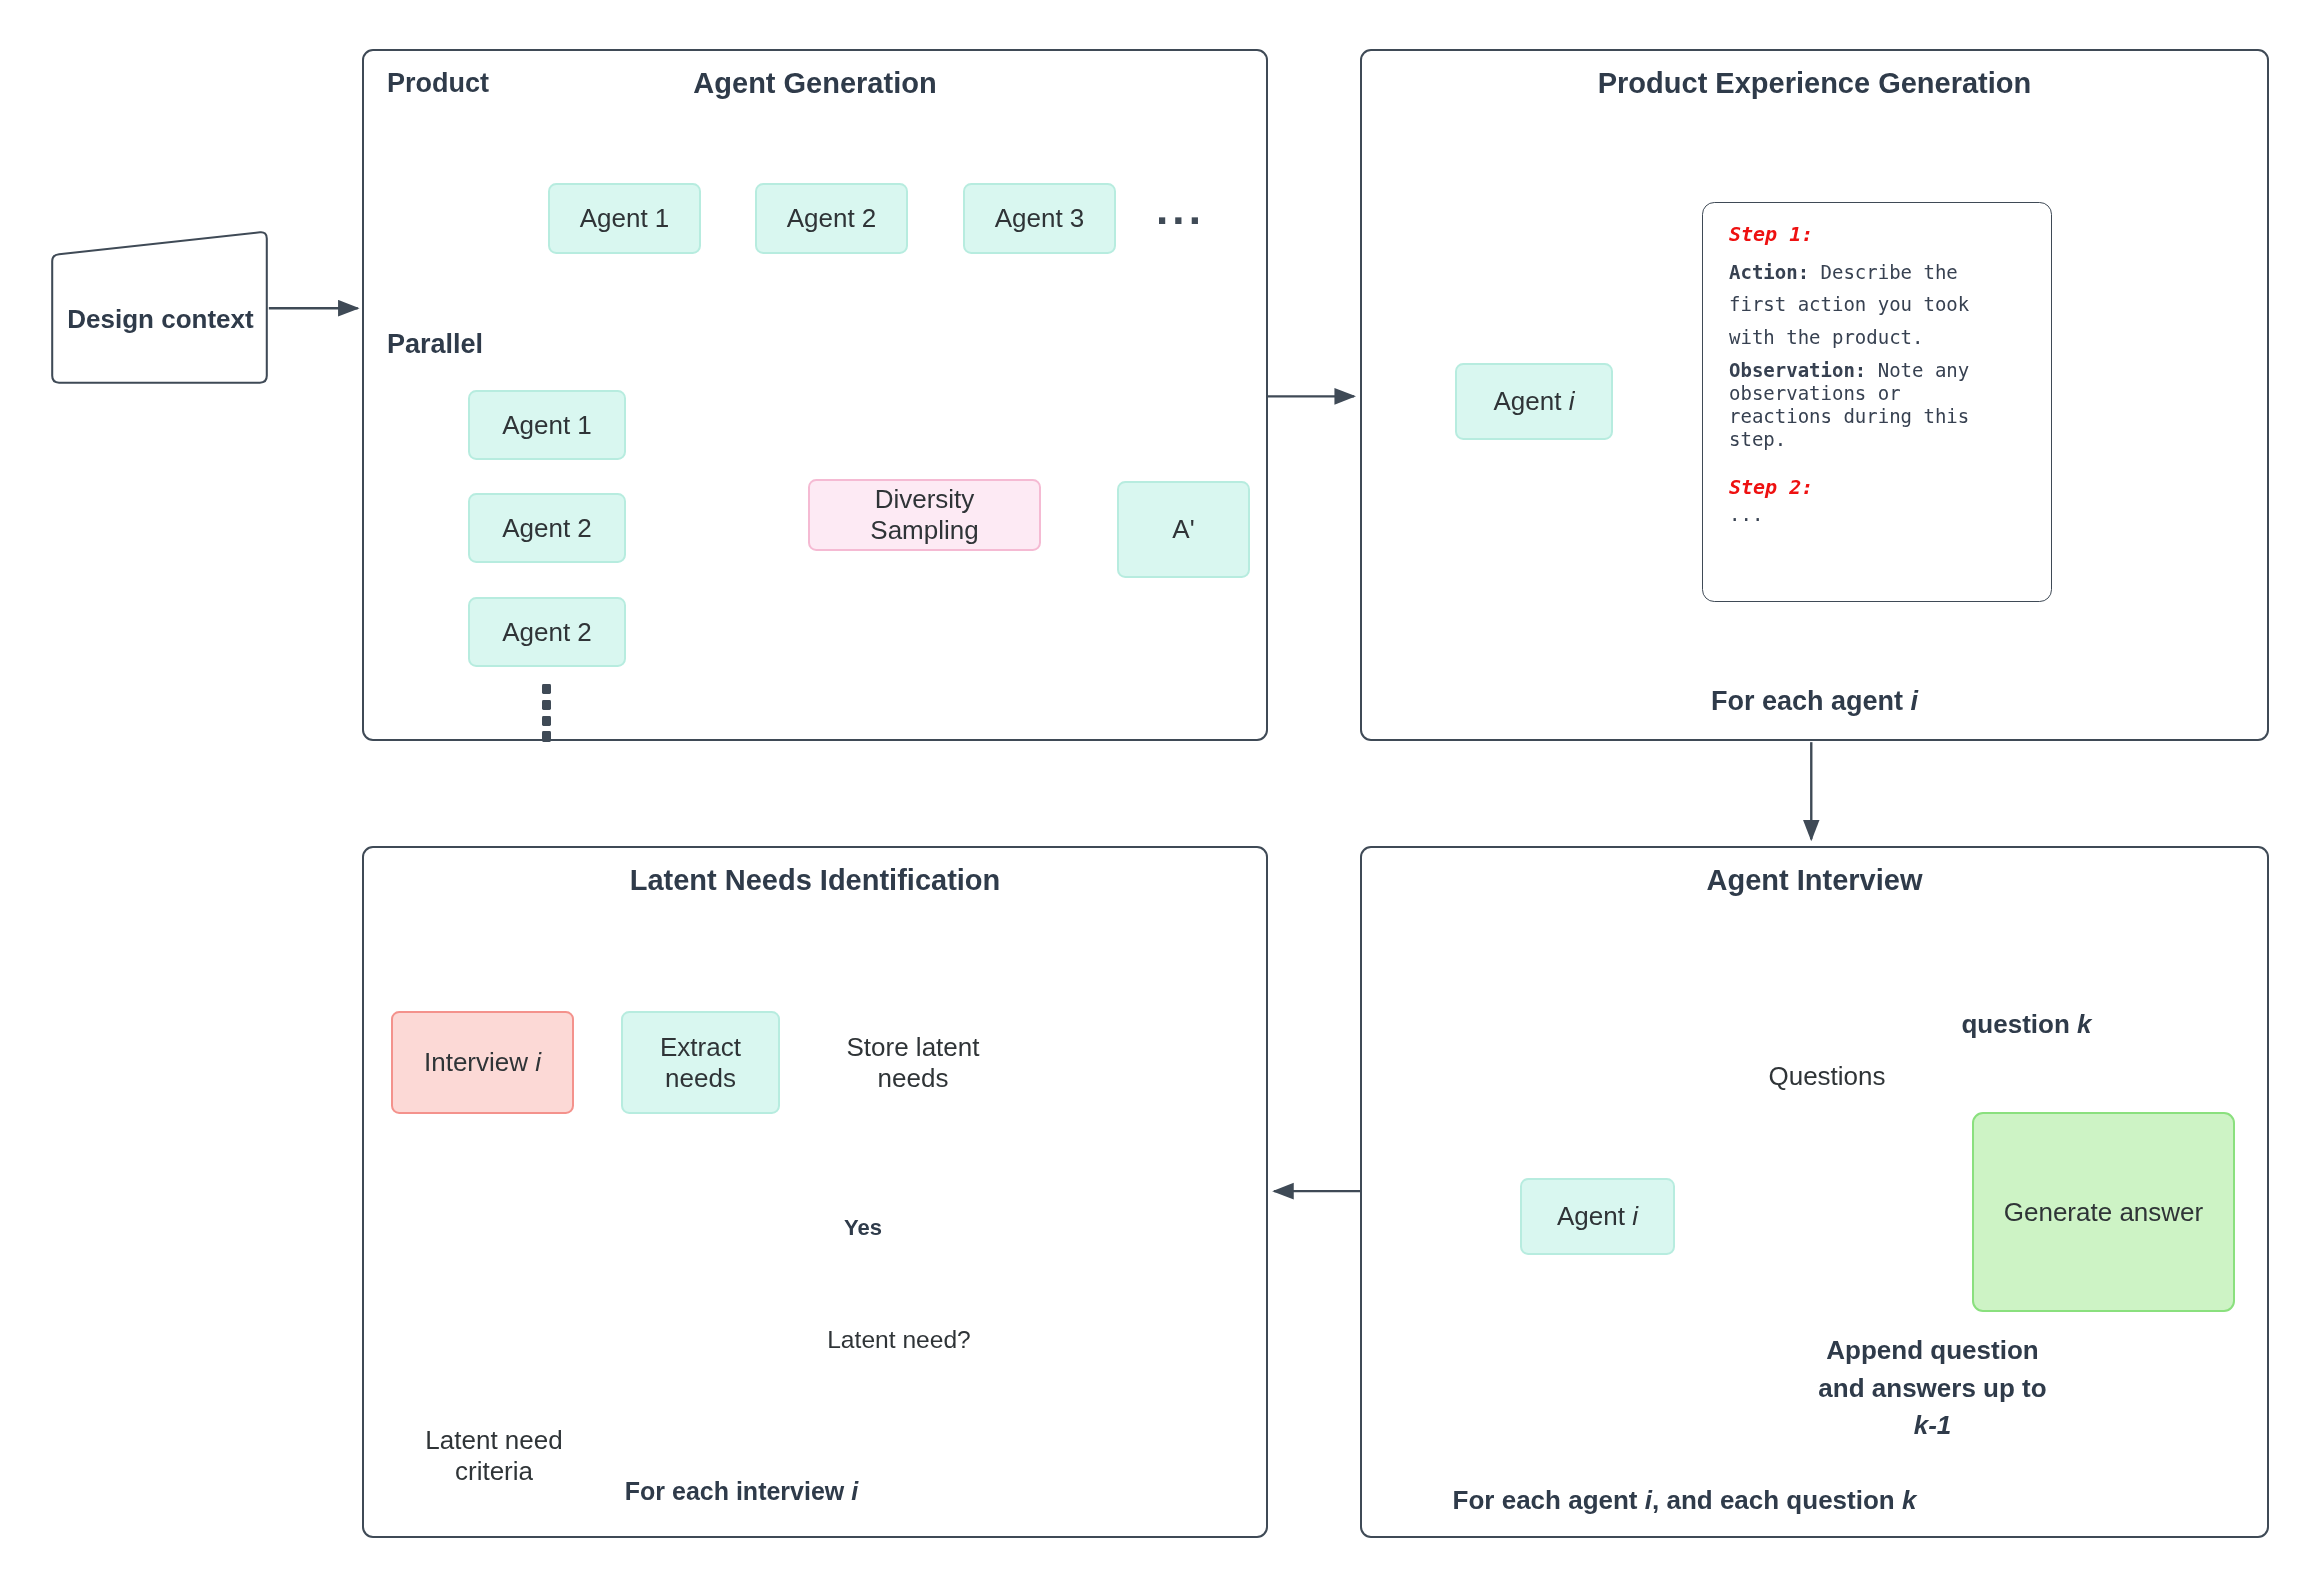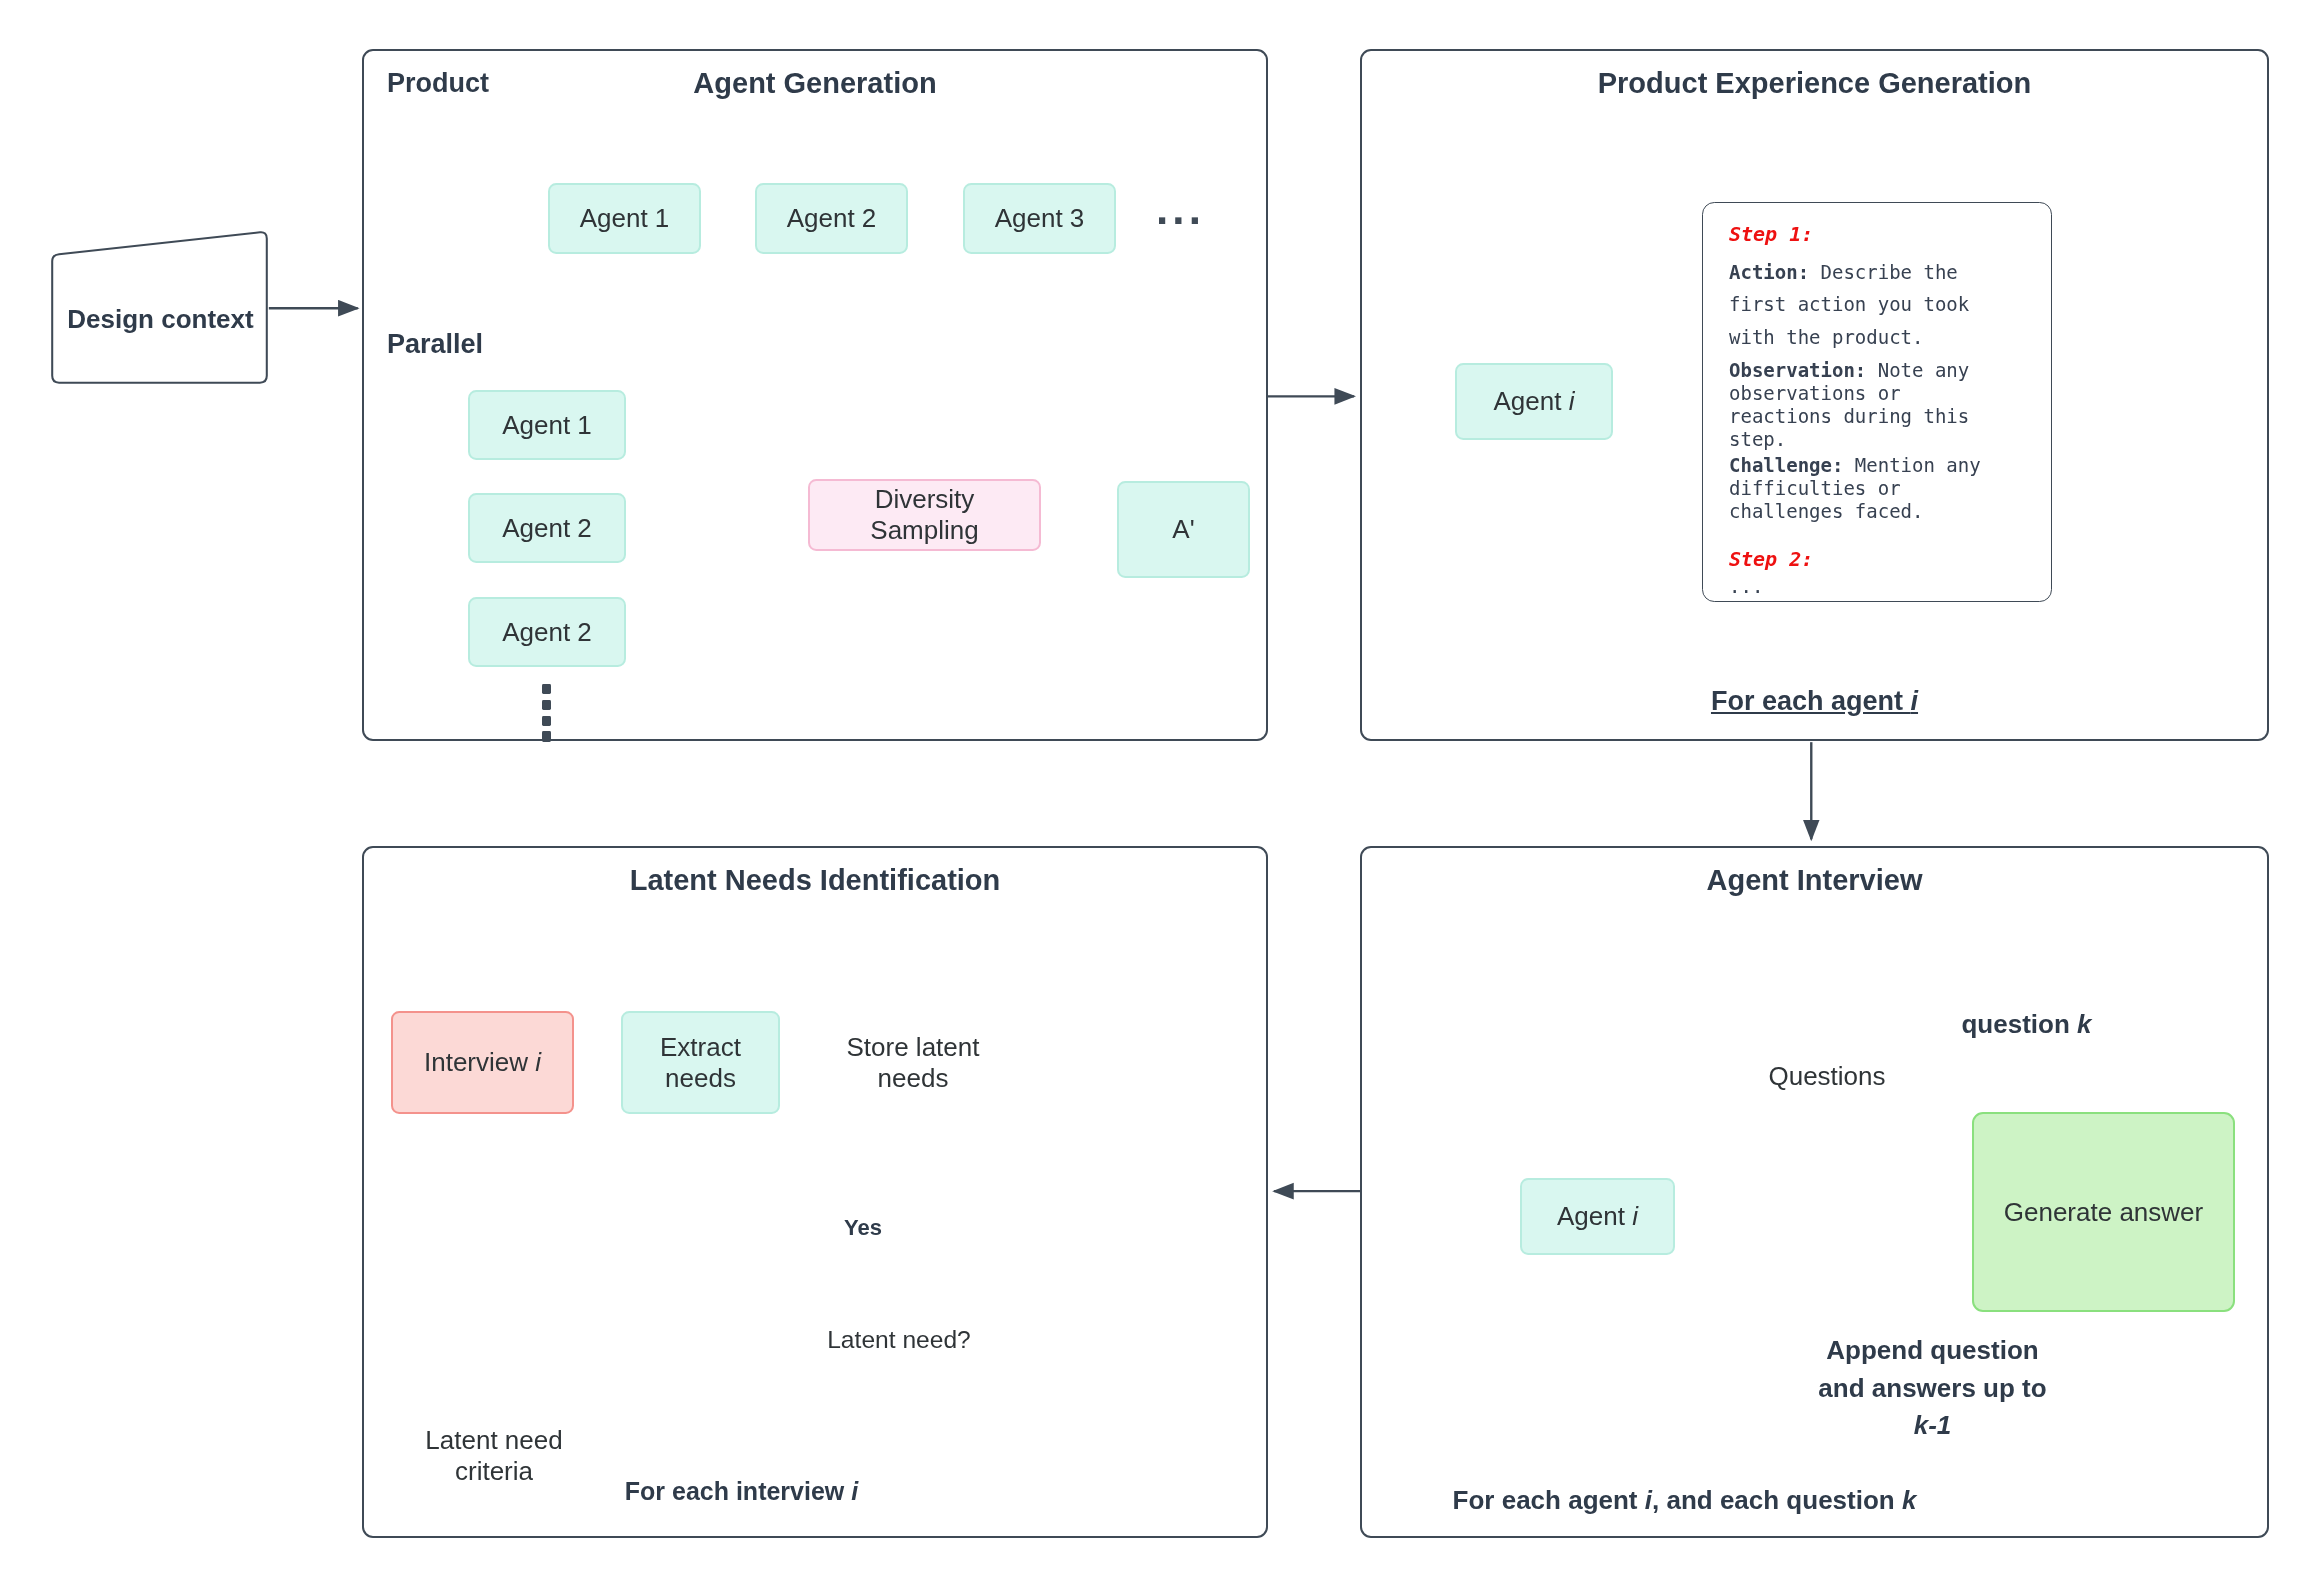--- a/index.html
+++ b/index.html
@@ -138,27 +138,26 @@
 
   <div class="box mint" style="left:1455px;top:363px;width:158px;height:77px;">
     <span><span>Agent </span><i>i</i></span>
   </div>
 
   <div class="note" style="left:1702px;top:202px;width:350px;height:400px;">
     <div class="note-inner">
       <p class="mono-red" style="margin-bottom:9.6px;">Step 1:</p>
       <p class="lh-wide"><span class="mono-b">Action:</span><span> Describe the first action you took with the product.</span></p>
       <p class="lh-tight"><span class="mono-b">Observation:</span><span> Note any observations or reactions during this step.</span></p>
-      <p class="lh-tight"><span class="mono-b">Challenge:</span><span> Mention any difficulties or challenges faced.</span></p>
       <p class="mono-red step2">Step 2:</p>
       <p>...</p>
     </div>
   </div>
 
-  <div class="bold-note" style="left:1360px;width:909px;top:686px;font-size:27px;text-decoration:underline;">
+  <div class="bold-note" style="left:1360px;width:909px;top:686px;font-size:27px;">
     <span>For each agent </span><i>i</i>
   </div>
 
   <div class="panel-title" style="left:1360px;width:909px;top:864px;">Agent Interview</div>
 
   <div class="lbl qlabel" style="left:1726px;width:202px;top:1061px;">Questions</div>
 
   <div class="bold-note" style="left:1934px;width:185px;top:1009px;">
     <span>question </span><i>k</i>
   </div>

